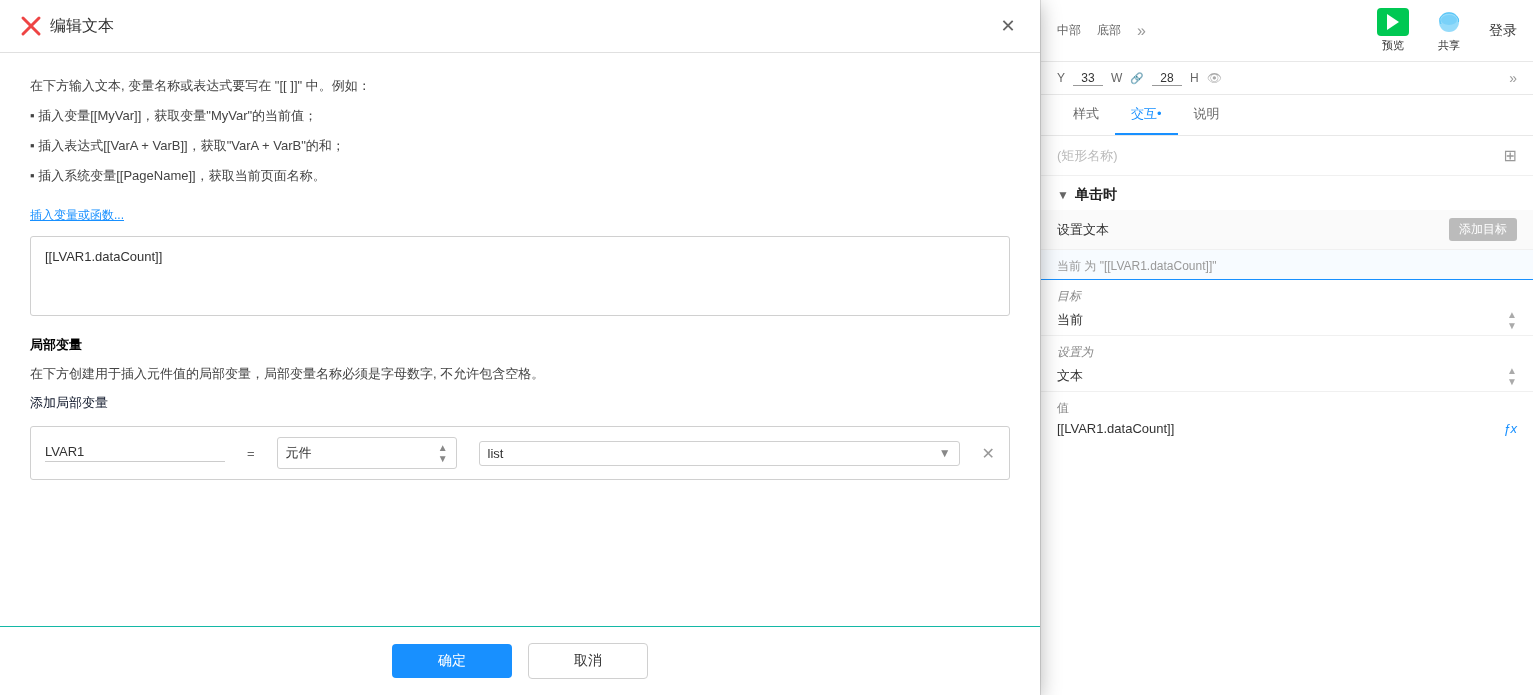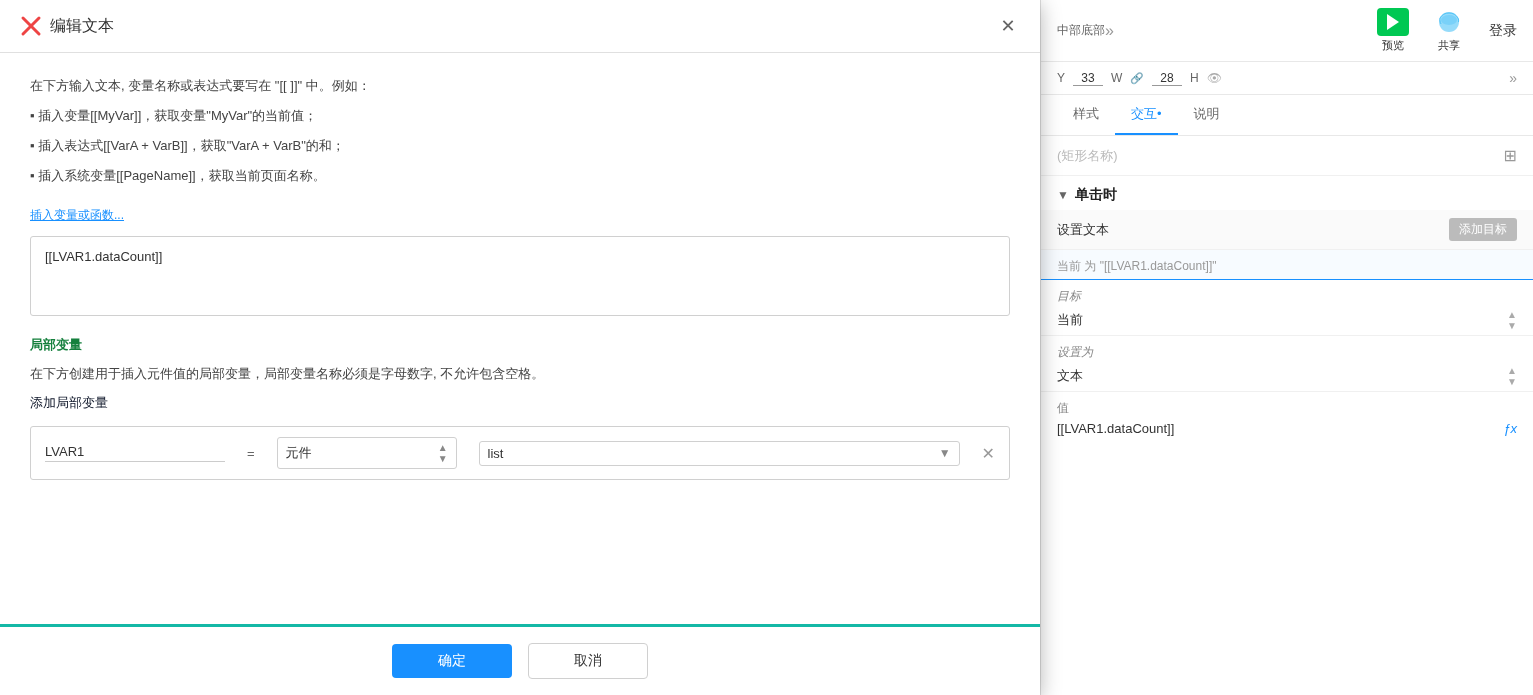--- a/index.html
+++ b/index.html
@@ -100,21 +100,21 @@
       min-height: 80px;
       margin-bottom: 20px;
       font-size: 13px;
       color: #333;
       background: #fff;
     }
 
     .section-title {
       font-size: 13px;
       font-weight: 600;
-      color: #15803d;
+      color: #000000;
       margin-bottom: 8px;
     }
 
     .section-desc {
       font-size: 13px;
       color: #444;
       line-height: 1.8;
       margin-bottom: 8px;
     }
 
@@ -202,21 +202,21 @@
       cursor: pointer;
       flex-shrink: 0;
     }
 
     .dialog-footer {
       display: flex;
       justify-content: center;
       align-items: center;
       gap: 16px;
       padding: 16px;
-      border-top: 3px solid #14b8a6;
+      border-top: 1px solid #14b8a6;
     }
 
     .btn-confirm {
       background: #1890ff;
       color: #fff;
       border: none;
       border-radius: 4px;
       padding: 8px 40px;
       font-size: 14px;
       cursor: pointer;
@@ -252,21 +252,21 @@
       display: flex;
       align-items: center;
       justify-content: space-between;
       padding: 8px 16px;
       border-bottom: 1px solid #e8e8e8;
     }
 
     .right-header-left {
       display: flex;
       align-items: center;
-      gap: 0;
+      gap: 16px;
     }
 
     .nav-btn {
       font-size: 12px;
       color: #666;
       cursor: pointer;
       padding: 4px 0;
     }
 
     .nav-chevron {

